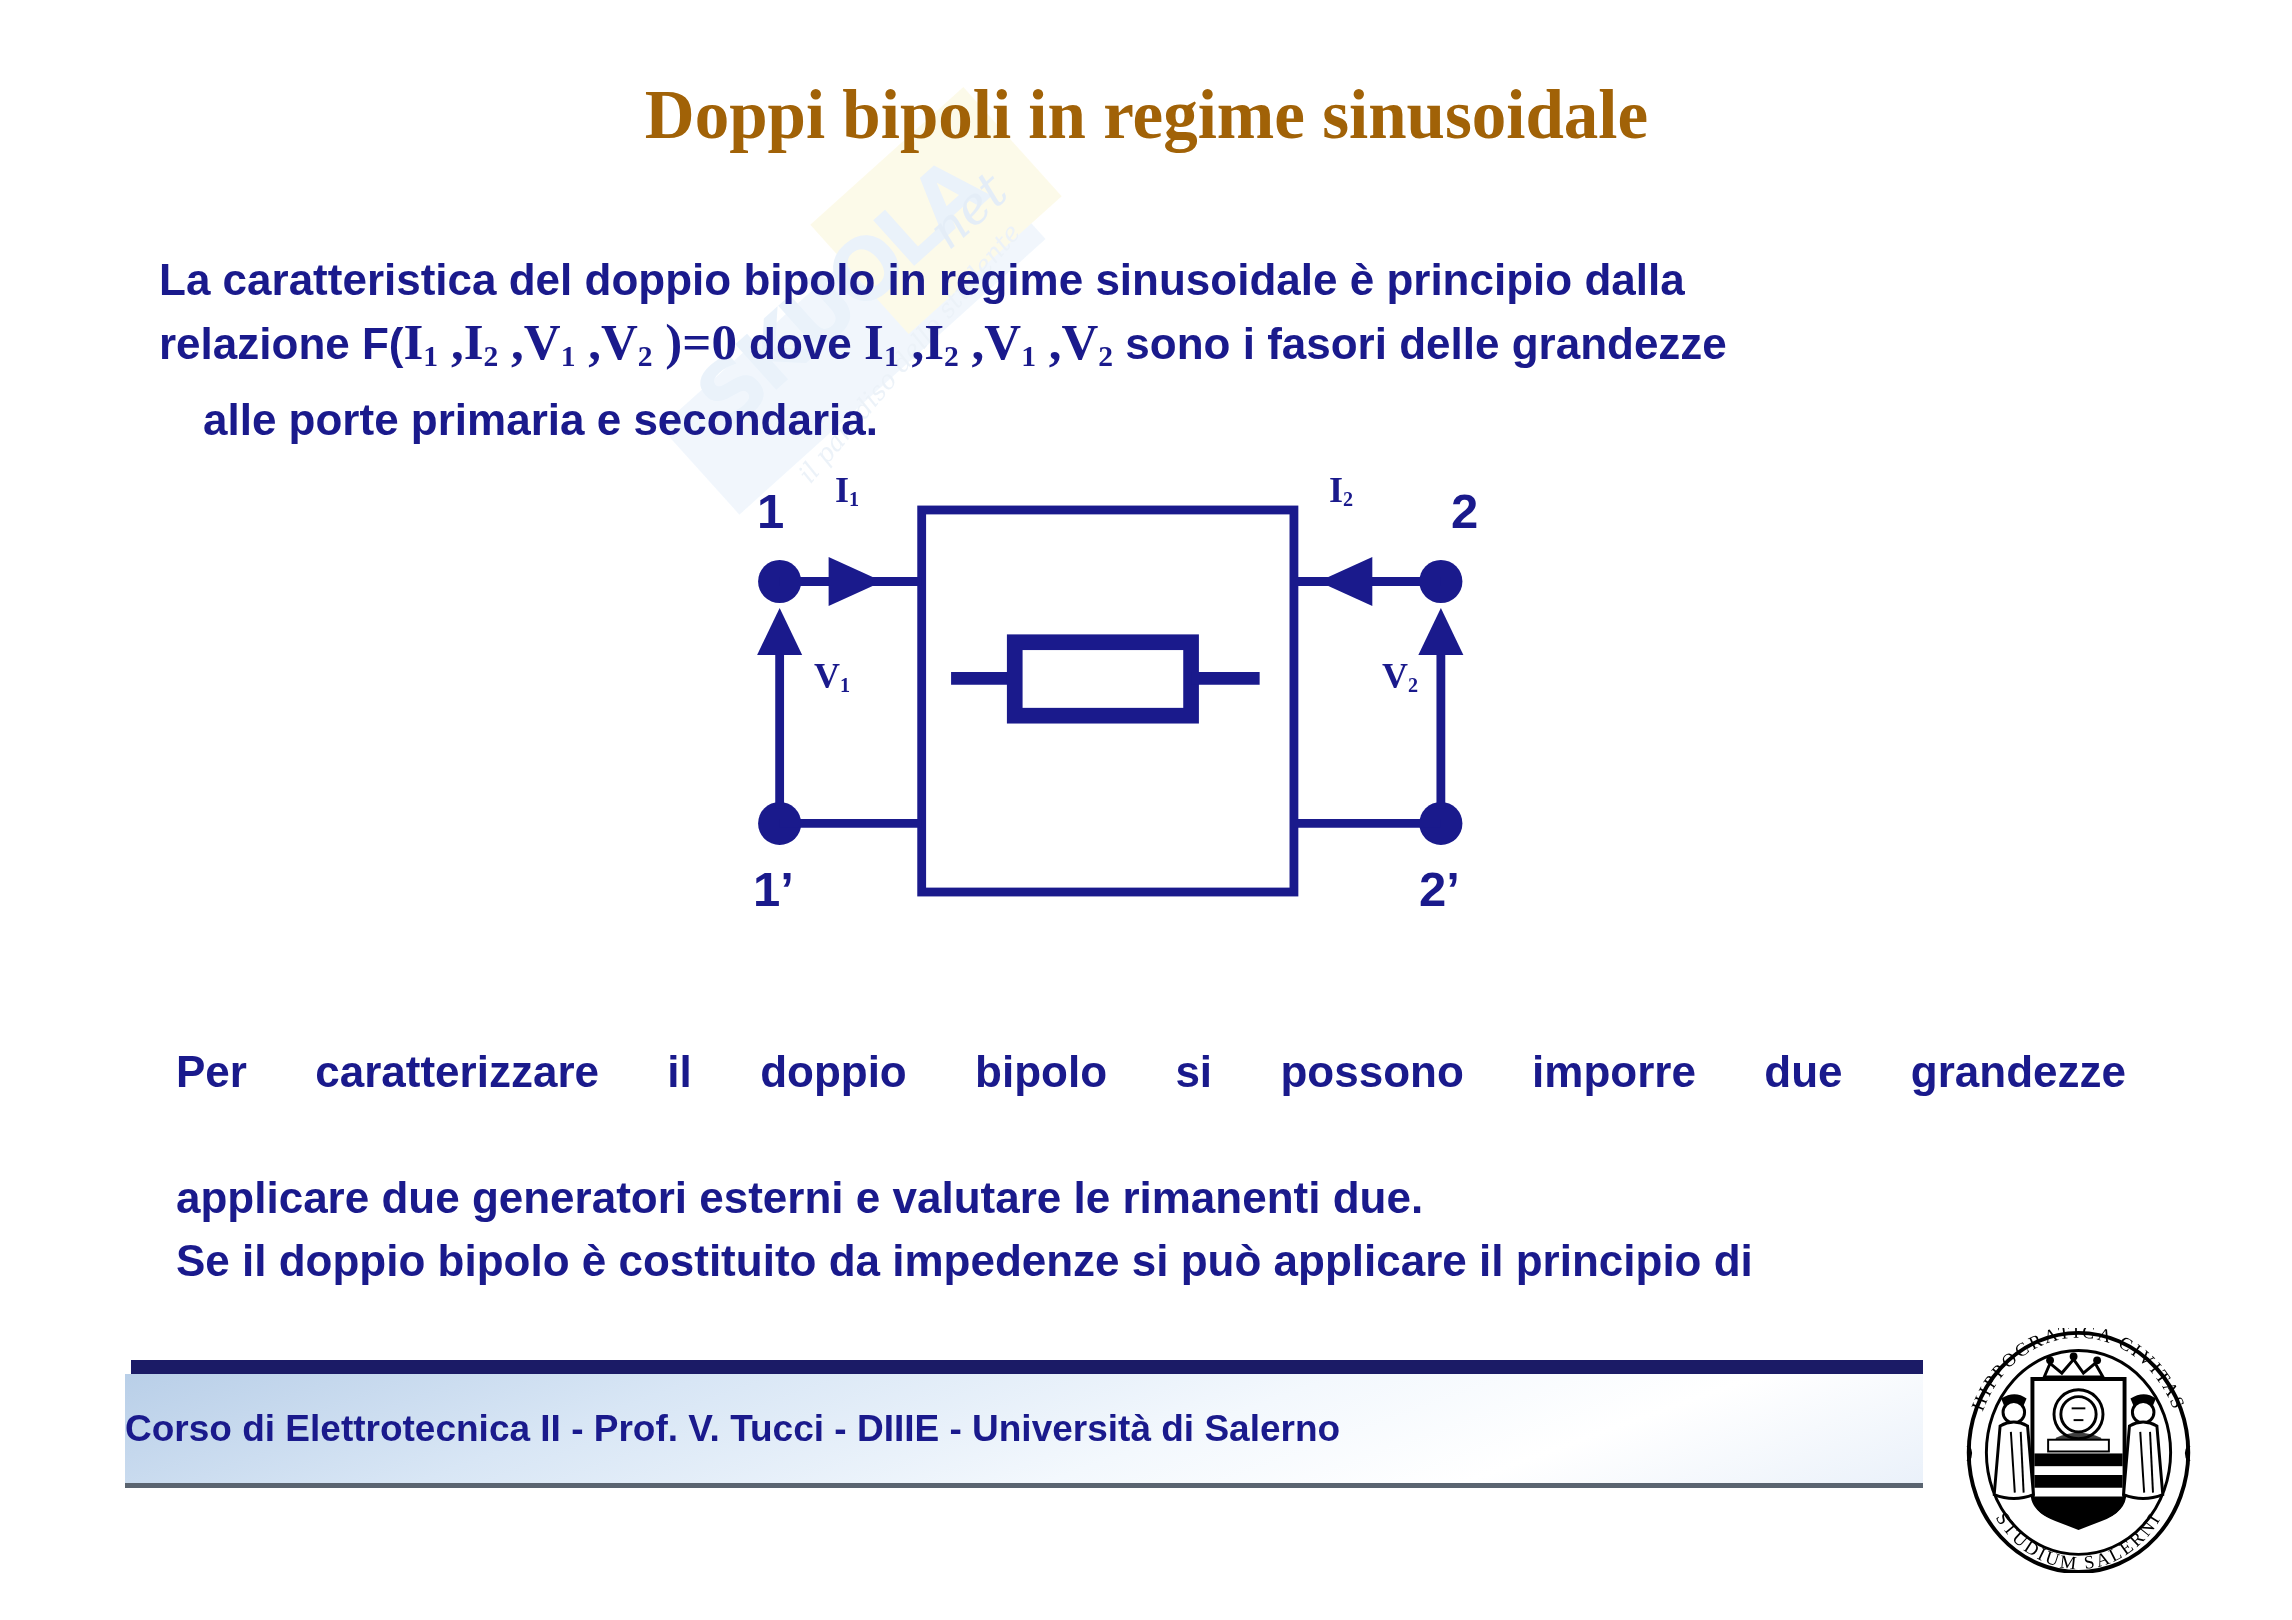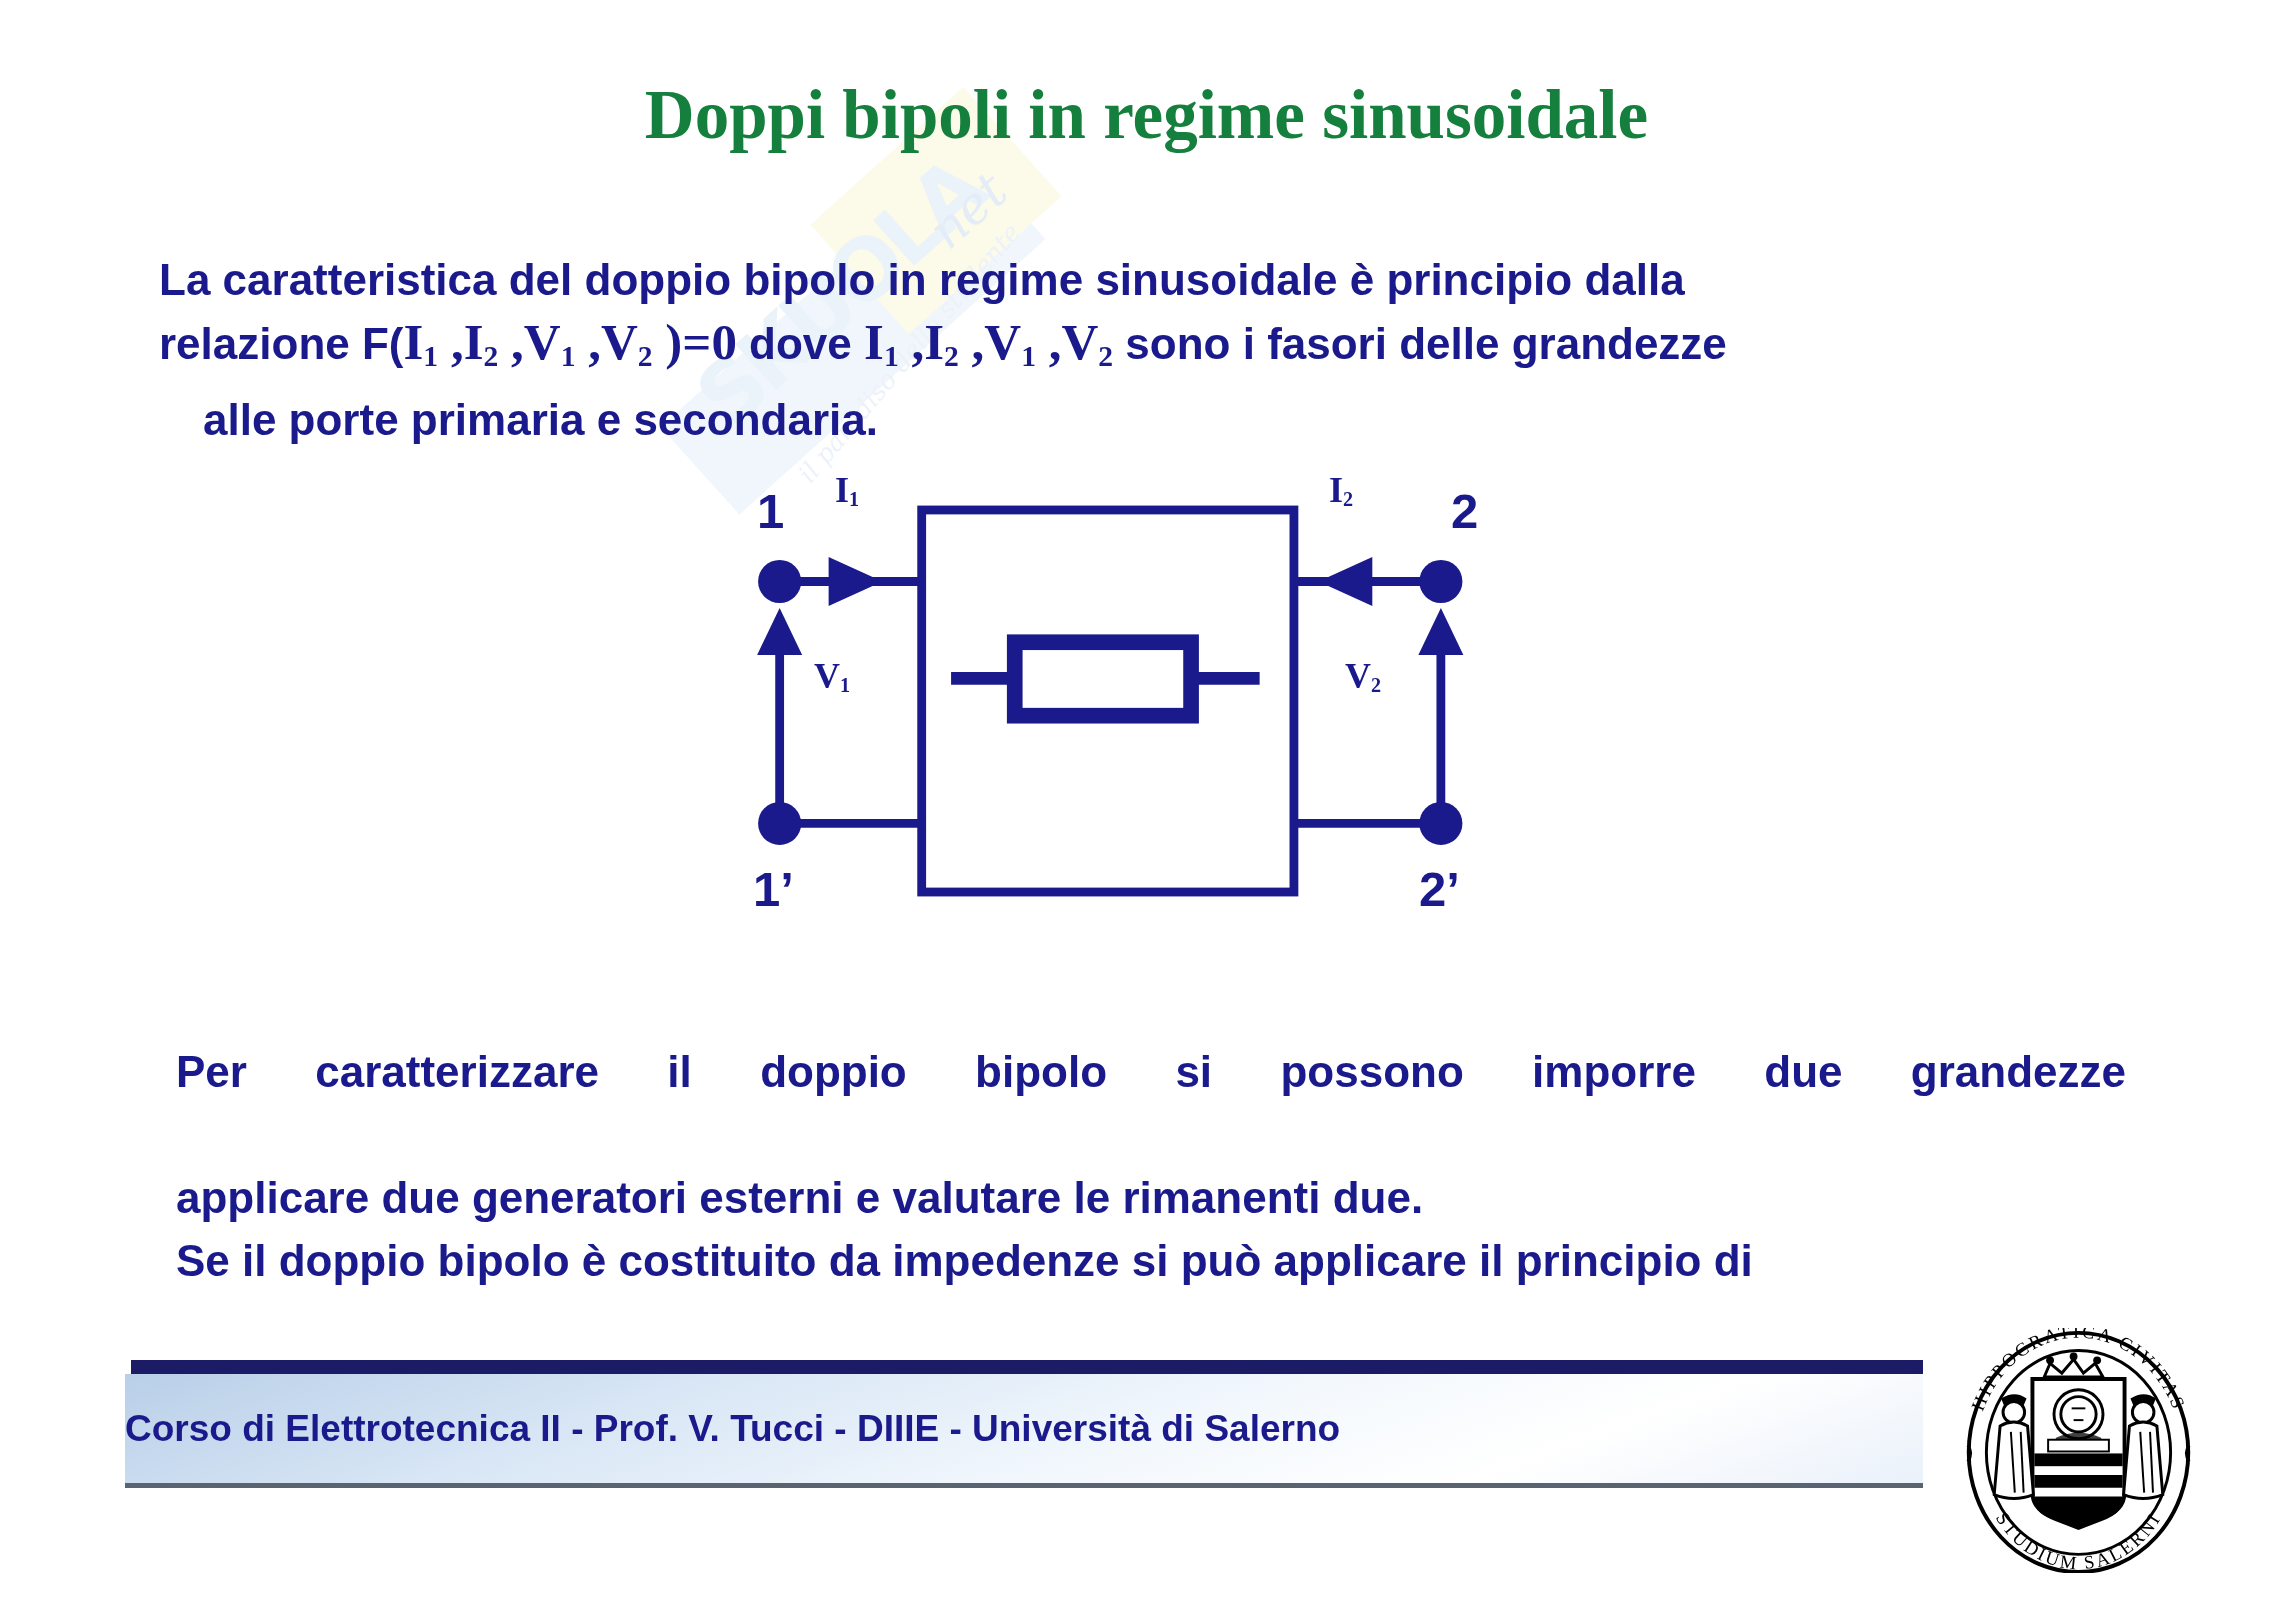--- a/index.html
+++ b/index.html
@@ -82,21 +82,21 @@
   
   .title {
     position: absolute;
     left: 0;
     top: 76px;
     width: 2293px;
     text-align: center;
     font-family: "Liberation Serif", serif;
     font-weight: bold;
     font-size: 69px;
-    color: #15803d;
+    color: #a16207;
     letter-spacing: 0px;
     z-index: 3;
   }
 
   
   .para {
     position: absolute;
     font-family: "Liberation Sans", sans-serif;
     font-weight: bold;
     font-size: 44px;
@@ -286,21 +286,21 @@
       </g>
     </svg>
 
     <div class="lbl" style="left:757px; top:21.6px;">1</div>
     <div class="lblserif" style="left:835px; top:7.8px;"><span>I</span><sub>1</sub></div>
 
     <div class="lblserif" style="left:1329px; top:7.8px;"><span>I</span><sub>2</sub></div>
     <div class="lbl" style="left:1451px; top:21.6px;">2</div>
 
     <div class="lblserif" style="left:814px; top:194px;"><span>V</span><sub>1</sub></div>
-    <div class="lblserif" style="left:1345px; top:194px;"><span>V</span><sub>2</sub></div>
+    <div class="lblserif" style="left:1382px; top:194px;"><span>V</span><sub>2</sub></div>
 
     <div class="lbl" style="left:753px; top:400px;">1’</div>
     <div class="lbl" style="left:1419px; top:400px;">2’</div>
   </div>
 
   <div class="para para-bottom">
     <div class="j">Per  caratterizzare  il  doppio  bipolo  si  possono  imporre  due  grandezze</div>
     <div>applicare due generatori esterni e valutare le rimanenti due.</div>
     <div>Se il doppio bipolo è costituito da impedenze si può applicare il principio di</div>
   </div>

